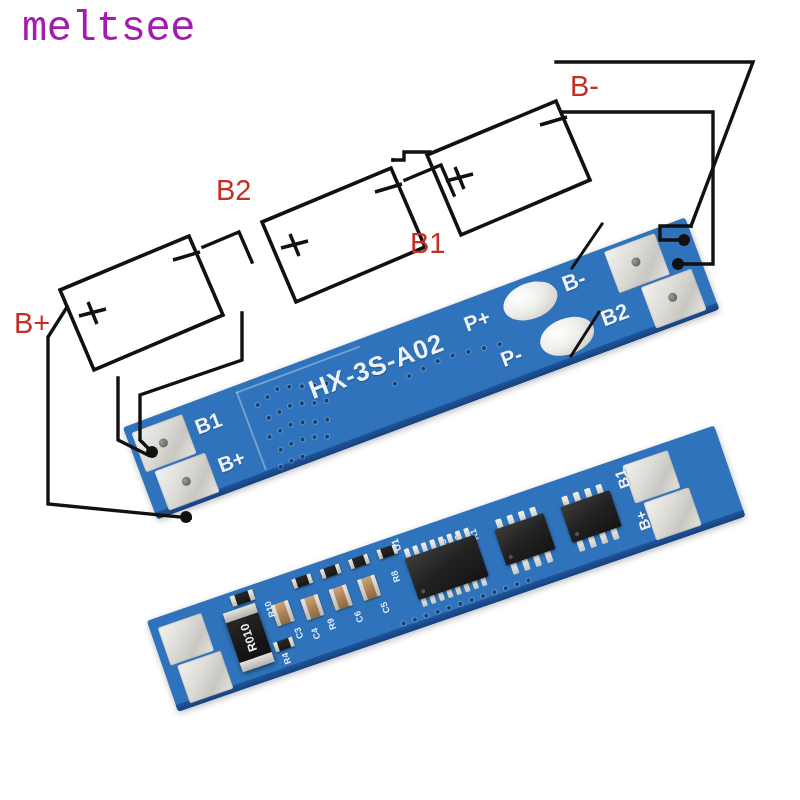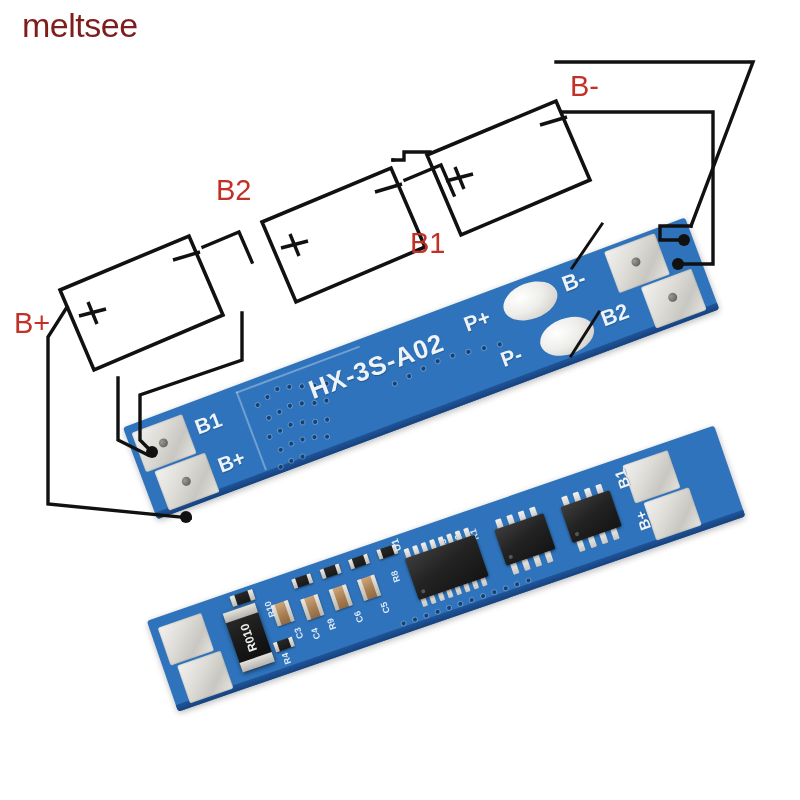--- a/index.html
+++ b/index.html
@@ -16,24 +16,24 @@
     height: 800px;
     background: #ffffff;
     overflow: hidden;
   }
 
   
   #watermark {
     position: absolute;
     left: 22px;
     top: 8px;
-    font-size: 34px;
+    font-size: 42px;
     line-height: 1;
-    color: #7f1d1d;
-    font-family: Liberation Sans, sans-serif;
+    color: #a21caf;
+    font-family: Liberation Mono, monospace;
     letter-spacing: -0.5px;
     user-select: none;
   }
 
   
   svg.layer {
     position: absolute;
     left: 0;
     top: 0;
     width: 800px;

